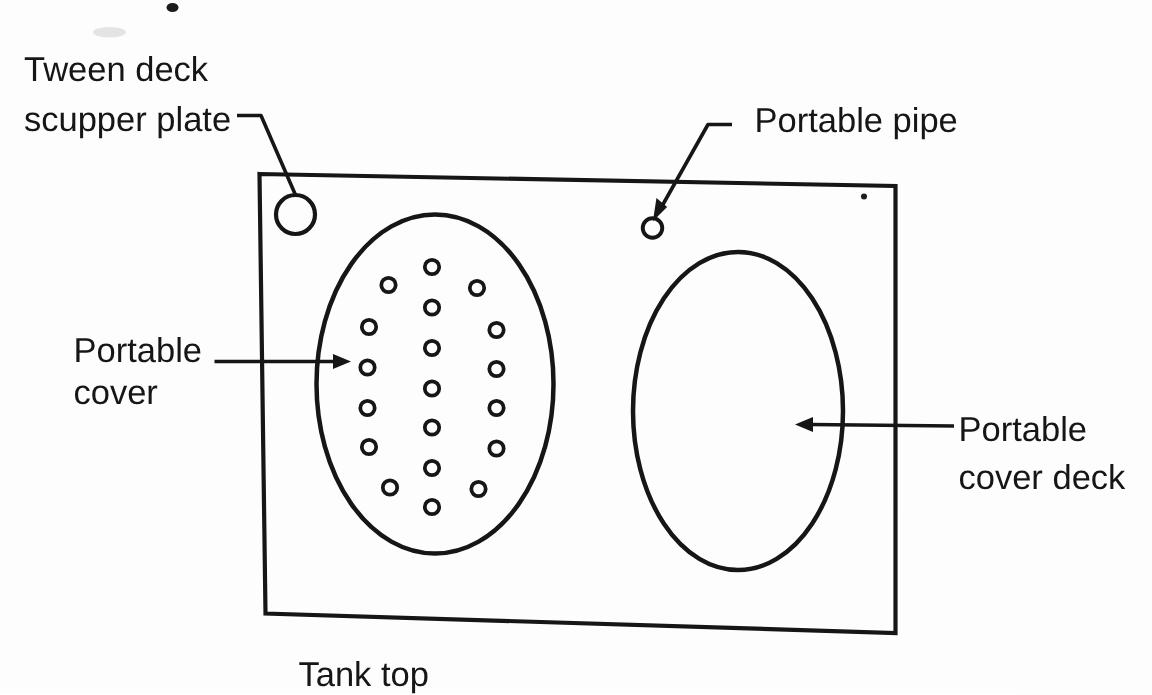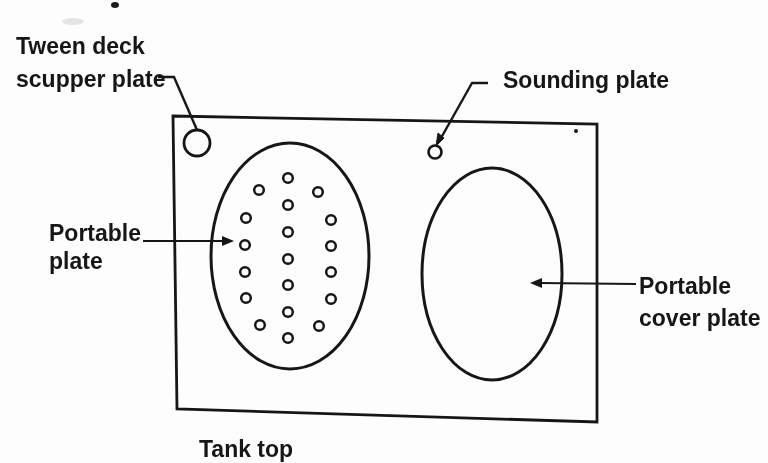--- a/index.html
+++ b/index.html
@@ -7,21 +7,21 @@
     position: relative;
     width: 768px;
     height: 463px;
     background: #fdfdfd;
     font-family: "Liberation Sans", sans-serif;
     overflow: hidden;
   }
   .canvas svg { position: absolute; left: 0; top: 0; }
   .label {
     position: absolute;
-    font-weight: 700;
+    font-weight: 400;
     font-size: 23px;
     color: #161616;
     line-height: 33px;
     white-space: nowrap;
     letter-spacing: 0px;
   }
   .label-scupper    { left: 16px;  top: 30px;  }
   .label-sounding   { left: 503px; top: 64px;  }
   .label-perforated { left: 49px;  top: 219px; line-height: 28px; }
   .label-cover      { left: 639px; top: 270px; line-height: 32px; }
@@ -93,30 +93,30 @@
   <div class="speck speck-top"></div>
   <div class="speck speck-inner"></div>
   <div class="smudge"></div>
 
   <div class="label label-scupper">
     <div>Tween deck</div>
     <div>scupper plate</div>
   </div>
 
   <div class="label label-sounding">
-    <div>Sounding plate</div>
+    <div>Portable pipe</div>
   </div>
 
   <div class="label label-perforated">
     <div>Portable</div>
-    <div>plate</div>
+    <div>cover</div>
   </div>
 
   <div class="label label-cover">
     <div>Portable</div>
-    <div>cover plate</div>
+    <div>cover deck</div>
   </div>
 
   <div class="label label-tank">
     <div>Tank top</div>
   </div>
 
 </div>
 
 </body></html>

